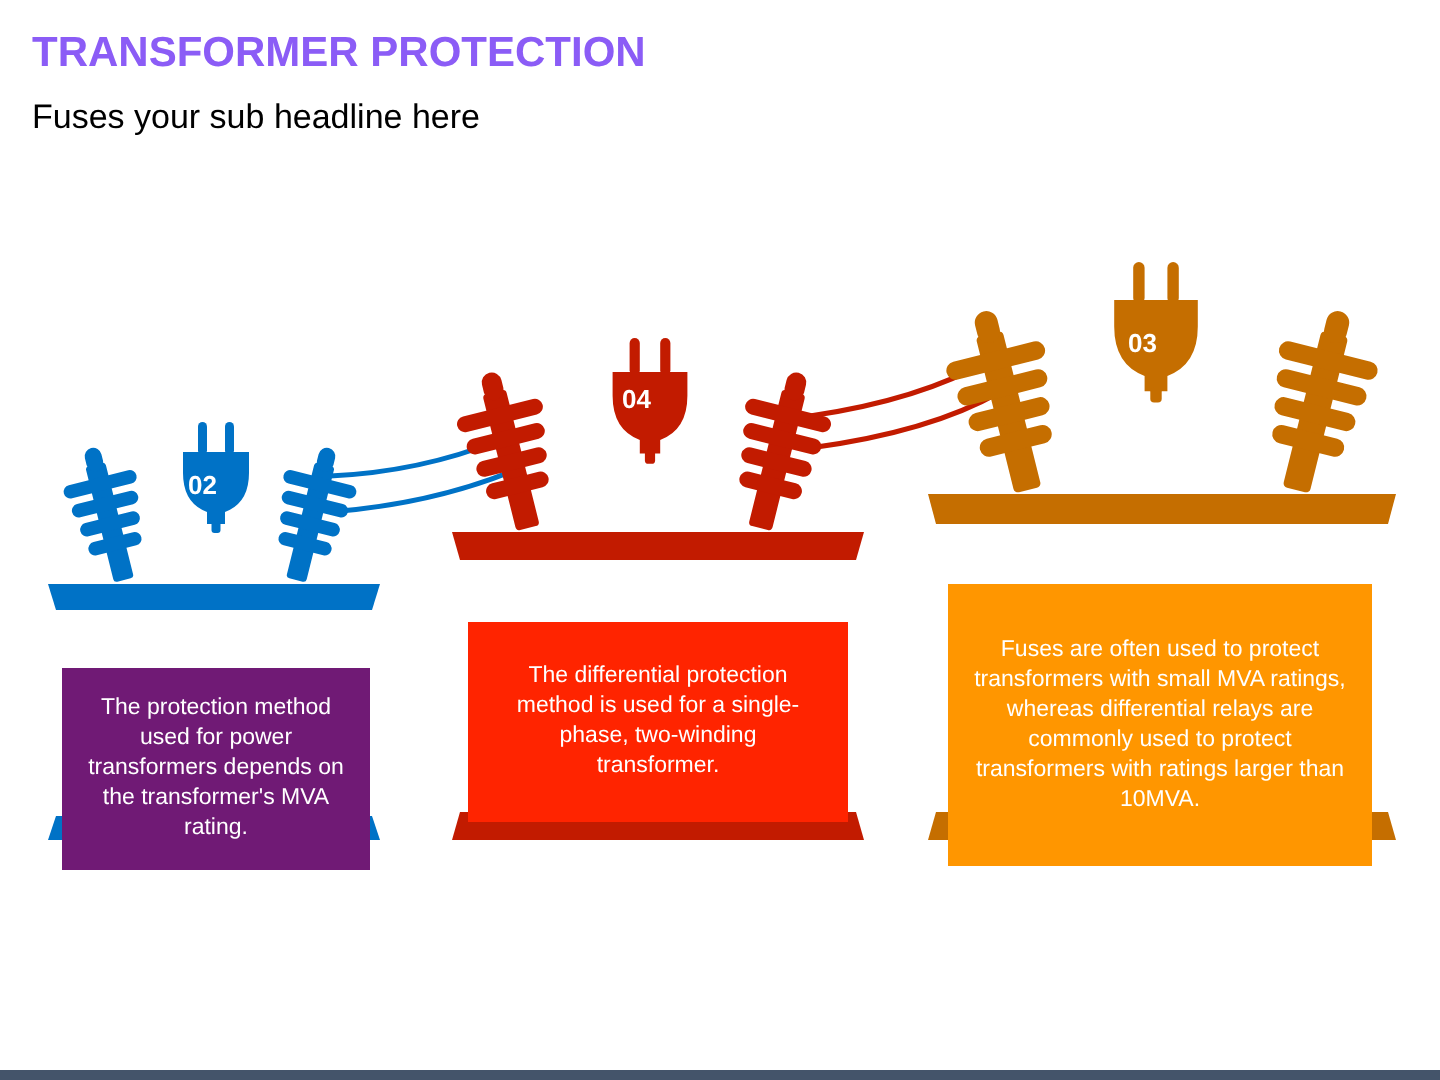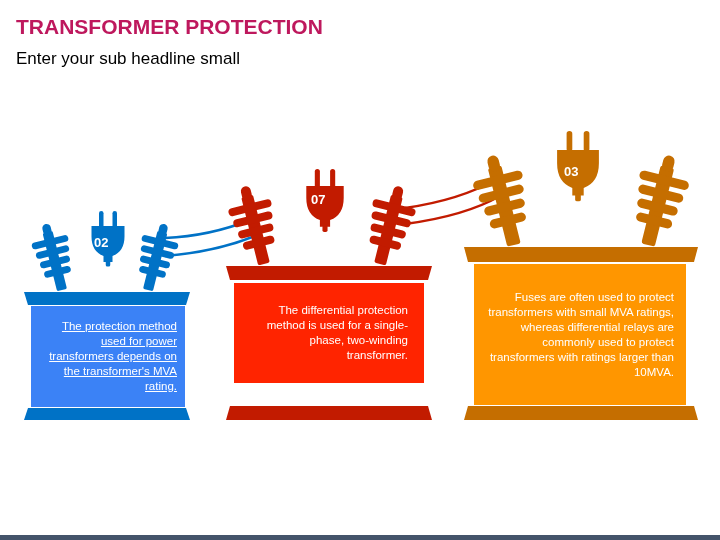--- a/index.html
+++ b/index.html
@@ -1,28 +1,28 @@
 <!DOCTYPE html>
 <html><head>
 <meta charset="utf-8">
 <style>
   html,body{margin:0;padding:0;}
   body{width:720px;height:540px;position:relative;background:#ffffff;overflow:hidden;font-family:"Liberation Sans",sans-serif;}
-  .title{position:absolute;left:16px;top:15px;font-size:21px;font-weight:bold;color:#be185d;letter-spacing:0px;}
+  .title{position:absolute;left:16px;top:15px;font-size:21px;font-weight:bold;color:#8b5cf6;letter-spacing:0px;}
   .subtitle{position:absolute;left:16px;top:49px;font-size:17px;color:#000;}
   .footer-bar{position:absolute;left:0;top:535px;width:720px;height:5px;background:#44546a;}
   svg.diagram{position:absolute;left:0;top:0;}
-  .textbox{position:absolute;display:flex;align-items:center;justify-content:center;text-align:right;color:#ffffff;font-size:11.5px;line-height:15px;box-sizing:border-box;padding:6px 8px;}
+  .textbox{position:absolute;display:flex;align-items:center;justify-content:center;text-align:center;color:#ffffff;font-size:11.5px;line-height:15px;box-sizing:border-box;padding:6px 8px;margin-top:28px;}
   .badge{position:absolute;color:#fff;font-weight:bold;font-size:13px;}
 </style>
 </head>
 <body>
 
 <div class="title">TRANSFORMER PROTECTION</div>
-<div class="subtitle">Enter your sub headline small</div>
+<div class="subtitle">Fuses your sub headline here</div>
 
 <svg class="diagram" width="720" height="540" viewBox="0 0 720 540">
   <defs>
 
     <g id="bushing">
       <rect x="-6" y="-70" width="12" height="70" rx="2"></rect>
       <rect x="-22" y="-62" width="44" height="8" rx="4"></rect>
       <rect x="-20" y="-50" width="40" height="8" rx="4"></rect>
       <rect x="-18" y="-38" width="36" height="8" rx="4"></rect>
       <rect x="-16" y="-26" width="32" height="8" rx="4"></rect>
@@ -84,20 +84,20 @@
       </g>
     <g transform="translate(578,150) scale(0.95)">
         <use href="#plug"></use>
       </g>
     <path d="M464,247 H698 L694,262 H468 Z"></path>
     <path d="M468,406 H694 L698,420 H464 Z"></path>
   </g>
 </svg>
 
 <div class="badge" style="left:94px;top:235px;width:28px;">02</div>
-<div class="badge" style="left:311px;top:192px;width:28px;">07</div>
+<div class="badge" style="left:311px;top:192px;width:28px;">04</div>
 <div class="badge" style="left:564px;top:164px;width:30px;">03</div>
 
-<div class="textbox" style="left:31px;top:306px;width:154px;height:101px;background:#3b82f6;text-decoration:underline;">The protection method used for power transformers depends on the transformer's MVA rating.</div>
+<div class="textbox" style="left:31px;top:306px;width:154px;height:101px;background:#701a75;">The protection method used for power transformers depends on the transformer's MVA rating.</div>
 <div class="textbox" style="left:234px;top:283px;width:190px;height:100px;background:#ff2400;padding:6px 16px;">The differential protection method is used for a single-phase, two-winding transformer.</div>
 <div class="textbox" style="left:474px;top:264px;width:212px;height:141px;background:#ff9600;padding:6px 12px;">Fuses are often used to protect transformers with small MVA ratings, whereas differential relays are commonly used to protect transformers with ratings larger than 10MVA.</div>
 
 <div class="footer-bar"></div>
 
 </body></html>

